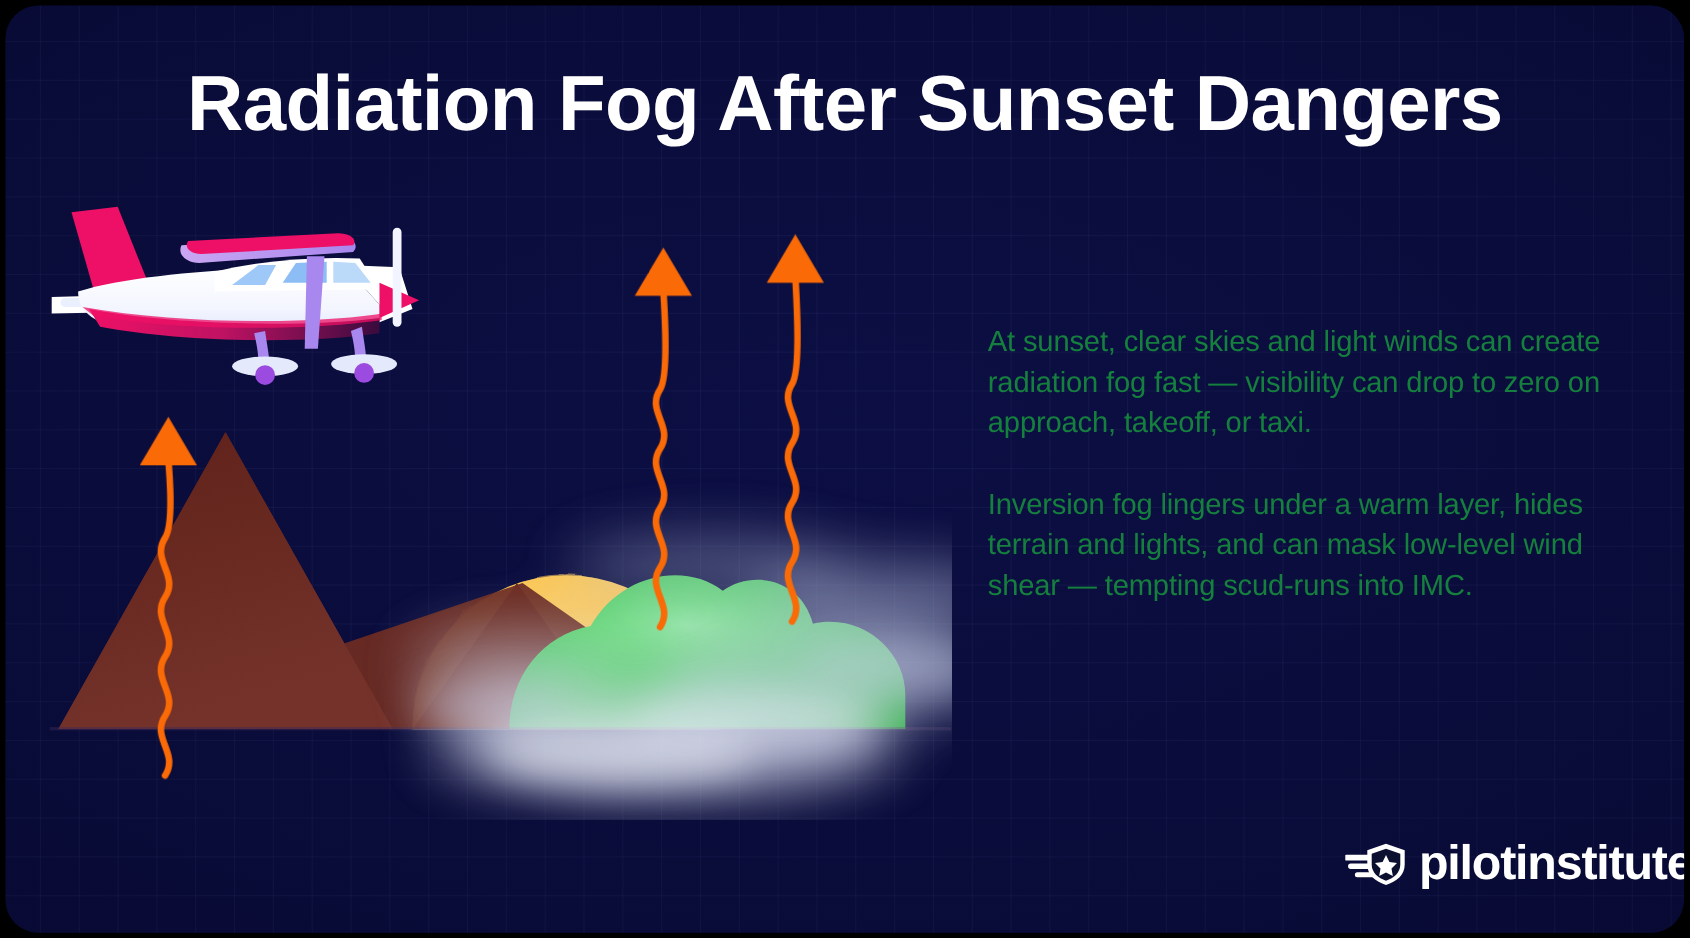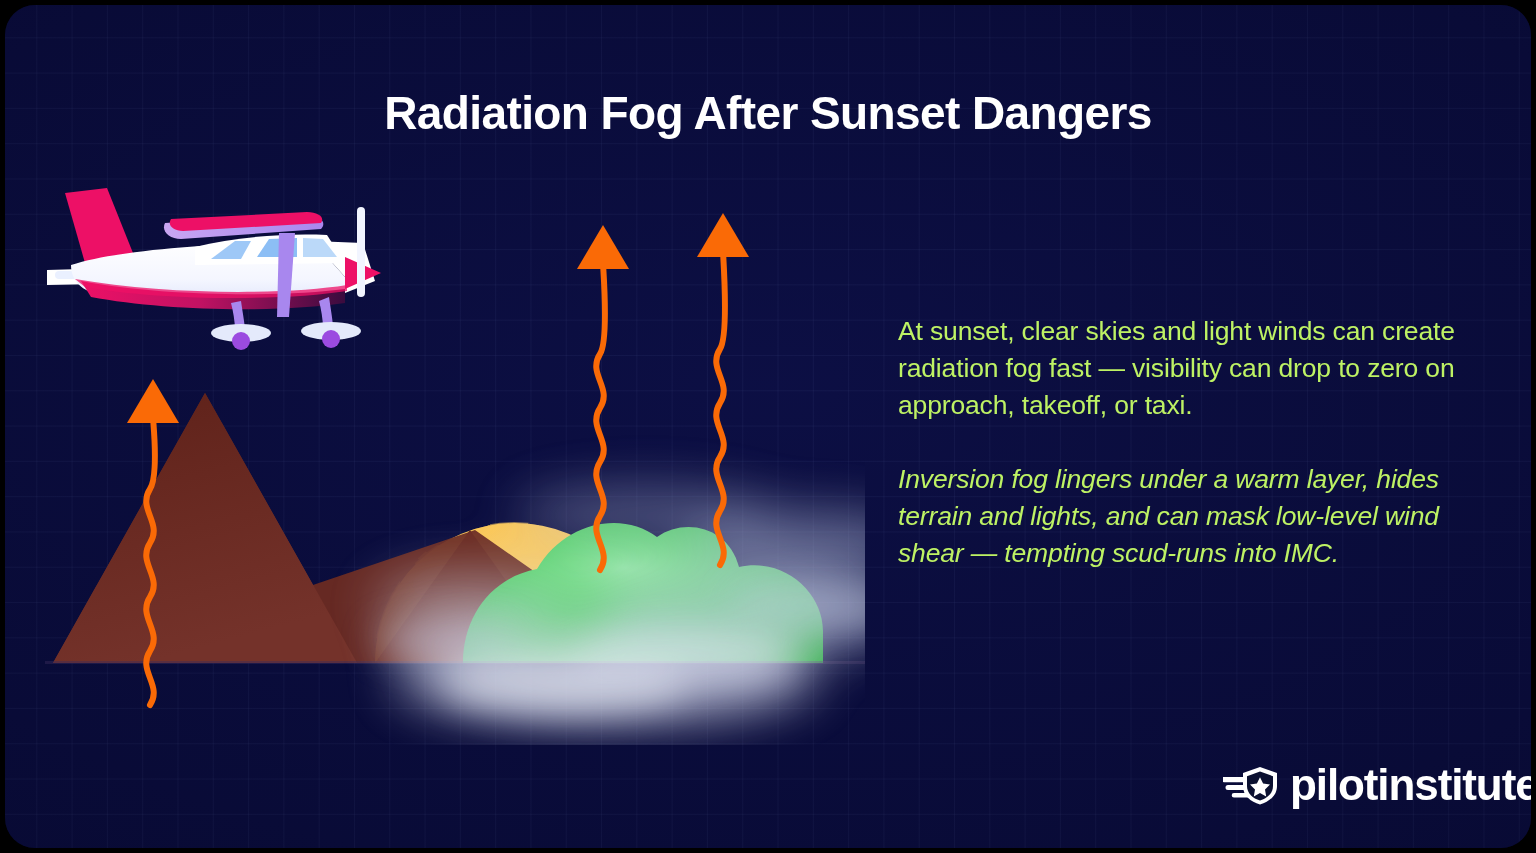--- a/index.html
+++ b/index.html
@@ -31,41 +31,39 @@
     position:absolute; inset:0;
     background:radial-gradient(120% 110% at 50% 45%, rgba(20,24,90,.35) 0%, rgba(4,5,30,.45) 100%);
     pointer-events:none;
   }
 
   
   .title{
     position:absolute; left:0; top:49px; width:1526px;
     text-align:center;
     color:#ffffff;
-    font-size:46px;
+    font-size:71px;
     font-weight:bold;
     letter-spacing:-0.6px;
     white-space:nowrap;
-    margin-top:32px;
   }
 
   
   .illus{ position:absolute; left:40px; top:180px; width:820px; height:560px; }
   .illus svg{ display:block; width:100%; height:100%; }
 
   
   .copy{
     position:absolute; left:893px; top:287px; width:590px;
-    color:#bef264;
+    color:#15803d;
     font-size:26.5px;
     line-height:37px;
     letter-spacing:-0.15px;
-    margin-top:21px;
-  }
-  .copy p + p{ margin-top:37px;font-style:italic; }
+  }
+  .copy p + p{ margin-top:37px; }
 
   
   .logo{
     position:absolute; left:1218px; top:758px;
     display:flex; align-items:center; gap:11px;
   }
   .logo .mark{ width:56px; height:42px; display:block; }
   .logo .wordmark{
     color:#ffffff;
     font-size:44px;

